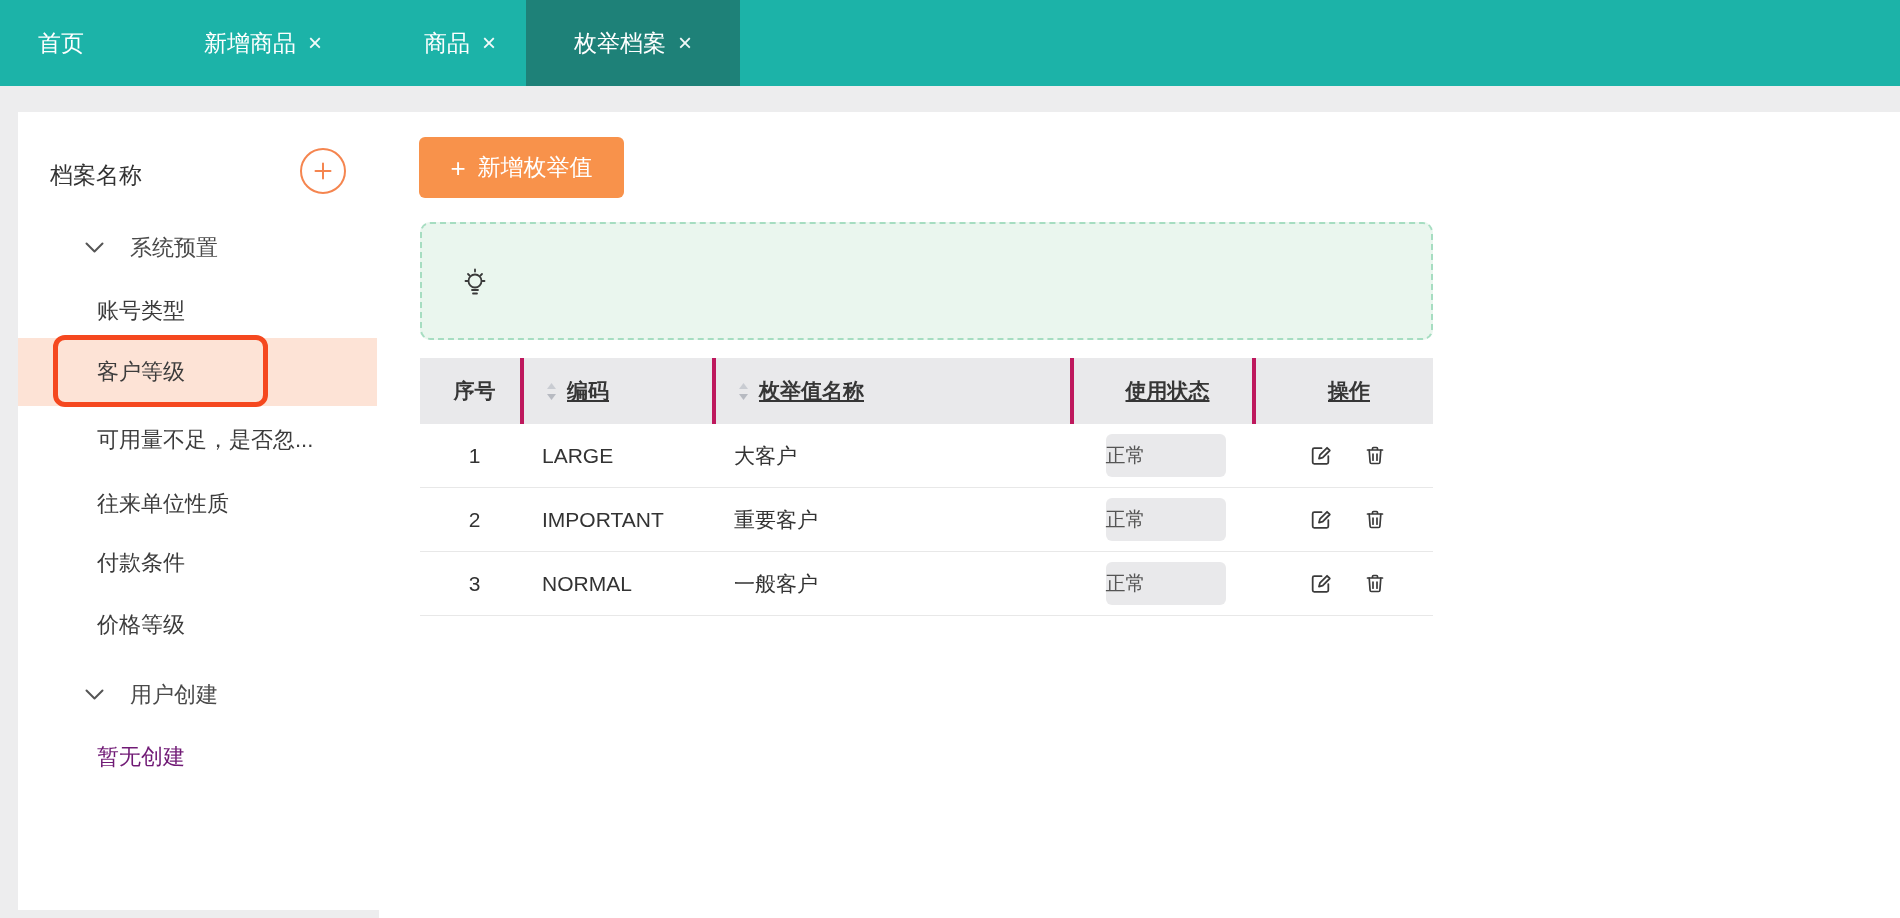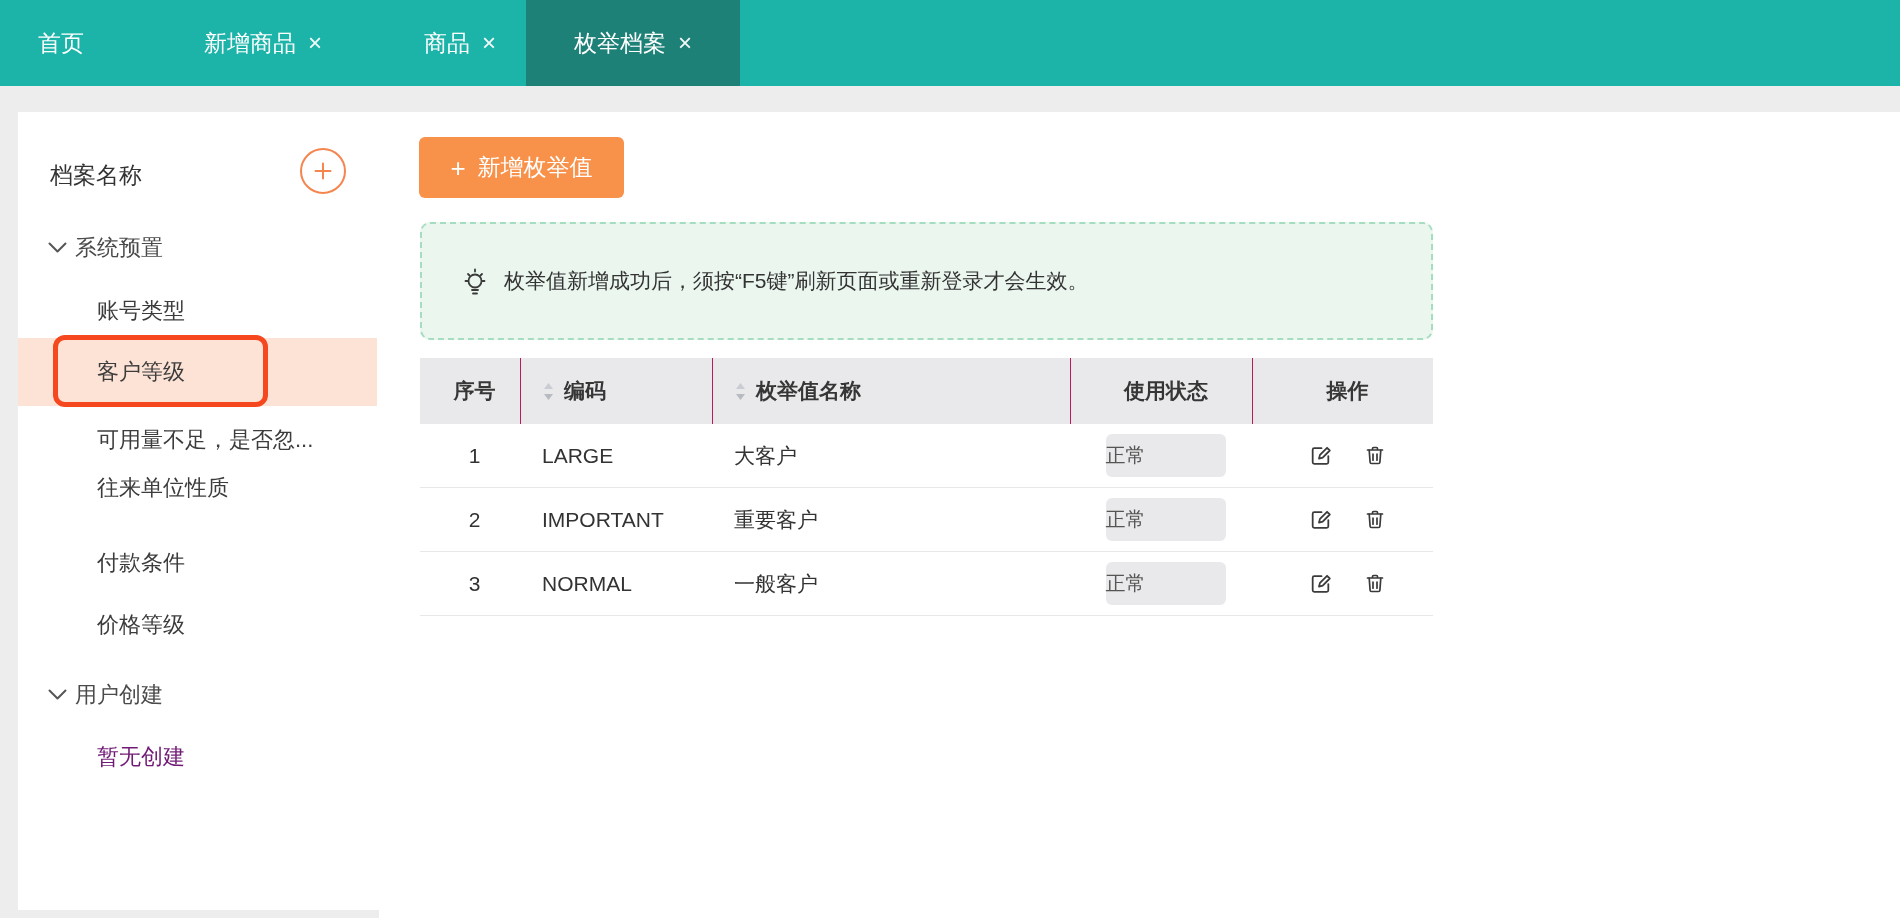--- a/index.html
+++ b/index.html
@@ -39,21 +39,21 @@
   .add-circle {
     position:absolute; left:282px; top:36px; width:46px; height:46px;
     border:2px solid #f5854f; border-radius:50%; background:#fff;
     display:flex; align-items:center; justify-content:center; cursor:pointer;
   }
   .s-row {
     position:absolute; left:0; width:359px; height:60px;
     display:flex; align-items:center; font-size:22px; color:#3c3c3c;
     cursor:pointer;
   }
-  .s-group { padding-left:30px; gap:8px; color:#4a4a4a; }
+  .s-group { padding-left:30px; gap:26px; color:#4a4a4a;margin-left:37px; }
   .s-item  { padding-left:79px; }
   .s-item-selected {
     top:226px; height:68px; background:#fde3d6;
   }
   .hl-box {
     position:absolute; left:35px; top:-3px; width:215px; height:72px;
     border:5px solid #f5481f; border-radius:12px; pointer-events:none;
   }
   .s-empty { color:#701a75; }
 
@@ -80,21 +80,21 @@
   
   .tbl { position:absolute; left:41px; top:246px; width:1013px; }
   .tr { display:flex; width:1013px; }
   .th-row { background:#e9e9eb; height:66px; }
   .td, .th {
     display:flex; align-items:center; font-size:21px; color:#333;
     height:100%;
     padding-left:9px;
   }
   .th { font-weight:600; color:#363636; }
-  .th + .th { border-left:1px solid #be185d; }
+  .th + .th { border-left:4px solid #be185d;text-decoration:underline; }
   .c0 { width:100px; justify-content:center; }
   .c1 { width:192px; padding-left:22px; }
   .c2 { width:358px; padding-left:22px; }
   .c3 { width:182px; justify-content:center; }
   .c4 { width:181px; justify-content:center; }
   .body-row { height:64px; border-bottom:1px solid #e8e8e8; background:#fff; }
   .sorter { display:flex; flex-direction:column; gap:3px; margin-right:10px; cursor:pointer; }
   .badge {
     width:120px; padding:8px 0; text-align:left; background:#e9e9eb;
     border-radius:6px; font-size:20px; color:#555;
@@ -148,21 +148,21 @@
     </div>
 
     <div class="s-row s-item s-item-selected">
       <span class="hl-box"></span>
       <span>客户等级</span>
     </div>
 
     <div class="s-row s-item" style="top:298px">
       <span>可用量不足，是否忽...</span>
     </div>
-    <div class="s-row s-item" style="top:346px">
+    <div class="s-row s-item" style="top:362px">
       <span>往来单位性质</span>
     </div>
     <div class="s-row s-item" style="top:421px">
       <span>付款条件</span>
     </div>
     <div class="s-row s-item" style="top:483px">
       <span>价格等级</span>
     </div>
 
     <div class="s-row s-group" style="top:553px">
@@ -182,21 +182,20 @@
       <span class="plus">+</span>
       <span>新增枚举值</span>
     </button>
 
     <div class="notice">
       <svg width="30" height="34" viewBox="0 0 30 34">
         <circle cx="15" cy="17" r="6.5" stroke="#3a3a3a" stroke-width="1.8" fill="none"></circle>
         <path d="M12 26h6M13 29.5h4" stroke="#3a3a3a" stroke-width="1.8" fill="none" stroke-linecap="round"></path>
         <path d="M15 5.5v2M5.5 17h2M24.5 17h-2M8 10l1.5 1.5M22 10l-1.5 1.5" stroke="#3a3a3a" stroke-width="1.8" stroke-linecap="round"></path>
       </svg>
-      <span>枚举值新增成功后，须按“F5键”刷新页面或重新登录才会生效。</span>
     </div>
 
     <div class="tbl">
 
       <div class="tr th-row">
         <div class="th c0">
           <span>序号</span>
         </div>
         <div class="th c1">
           <span class="sorter">

